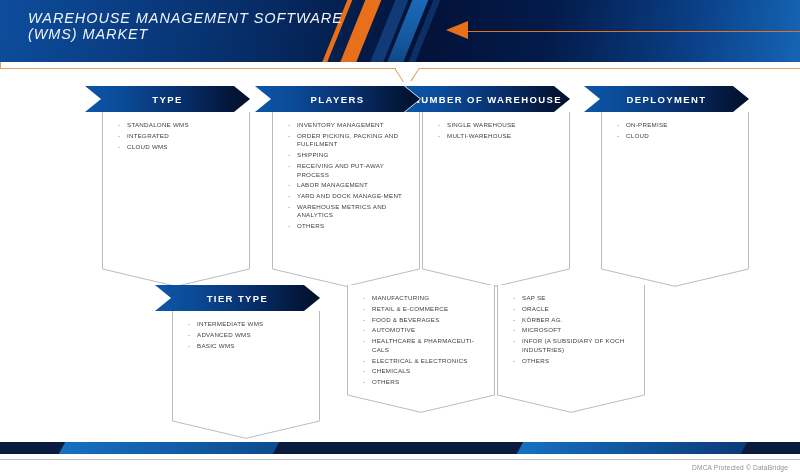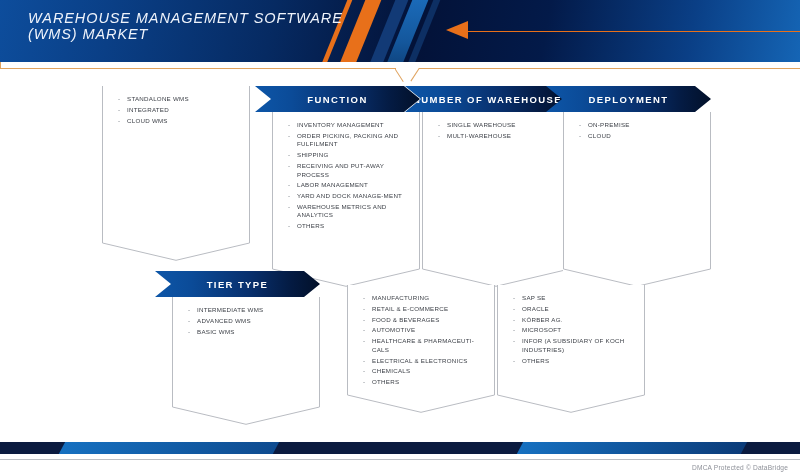--- a/index.html
+++ b/index.html
@@ -144,38 +144,41 @@
   <div class="rule-left"></div>
   <div class="notch">
     <i class="a"></i>
       <i class="b"></i>
   </div>
   <div class="rule-right"></div>
 </div>
 <div class="edge-left"></div>
 
 <div class="card" style="left:85px; top:86px; width:165px;">
+  <div class="banner first">
+    <span>TYPE</span>
+  </div>
   <div class="body" style="width:148px; height:175px; margin-left:17px;">
     <div class="frame"></div>
     <div class="vshape">
       <svg viewBox="0 0 148 20" preserveAspectRatio="none">
         <polyline points="0.5,0 0.5,2 74,19.3 147.5,2 147.5,0" fill="none" stroke="#b9bcc2" stroke-width="1"></polyline>
       </svg>
     </div>
     <ul class="items">
       <li>STANDALONE WMS</li>
       <li>INTEGRATED</li>
       <li>CLOUD WMS</li>
     </ul>
   </div>
 </div>
 
 <div class="card" style="left:255px; top:86px; width:165px;">
   <div class="banner">
-    <span>FUNCTION</span>
+    <span>PLAYERS</span>
   </div>
   <div class="body" style="width:148px; height:175px; margin-left:17px;">
     <div class="frame"></div>
     <div class="vshape">
       <svg viewBox="0 0 148 20" preserveAspectRatio="none">
         <polyline points="0.5,0 0.5,2 74,19.3 147.5,2 147.5,0" fill="none" stroke="#b9bcc2" stroke-width="1"></polyline>
       </svg>
     </div>
     <ul class="items">
       <li>INVENTORY MANAGEMENT</li>
@@ -201,39 +204,39 @@
         <polyline points="0.5,0 0.5,2 74,19.3 147.5,2 147.5,0" fill="none" stroke="#b9bcc2" stroke-width="1"></polyline>
       </svg>
     </div>
     <ul class="items">
       <li>SINGLE WAREHOUSE</li>
       <li>MULTI-WAREHOUSE</li>
     </ul>
   </div>
 </div>
 
-<div class="card" style="left:546px; top:86px; width:165px;">
+<div class="card" style="left:584px; top:86px; width:165px;">
   <div class="banner">
     <span>DEPLOYMENT</span>
   </div>
   <div class="body" style="width:148px; height:175px; margin-left:17px;">
     <div class="frame"></div>
     <div class="vshape">
       <svg viewBox="0 0 148 20" preserveAspectRatio="none">
         <polyline points="0.5,0 0.5,2 74,19.3 147.5,2 147.5,0" fill="none" stroke="#b9bcc2" stroke-width="1"></polyline>
       </svg>
     </div>
     <ul class="items">
       <li>ON-PREMISE</li>
       <li>CLOUD</li>
     </ul>
   </div>
 </div>
 
-<div class="card" style="left:155px; top:271px; width:165px;">
+<div class="card" style="left:155px; top:285px; width:165px;">
   <div class="banner first">
     <span>TIER TYPE</span>
   </div>
   <div class="body" style="width:148px; height:128px; margin-left:17px;">
     <div class="frame"></div>
     <div class="vshape">
       <svg viewBox="0 0 148 20" preserveAspectRatio="none">
         <polyline points="0.5,0 0.5,2 74,19.3 147.5,2 147.5,0" fill="none" stroke="#b9bcc2" stroke-width="1"></polyline>
       </svg>
     </div>

